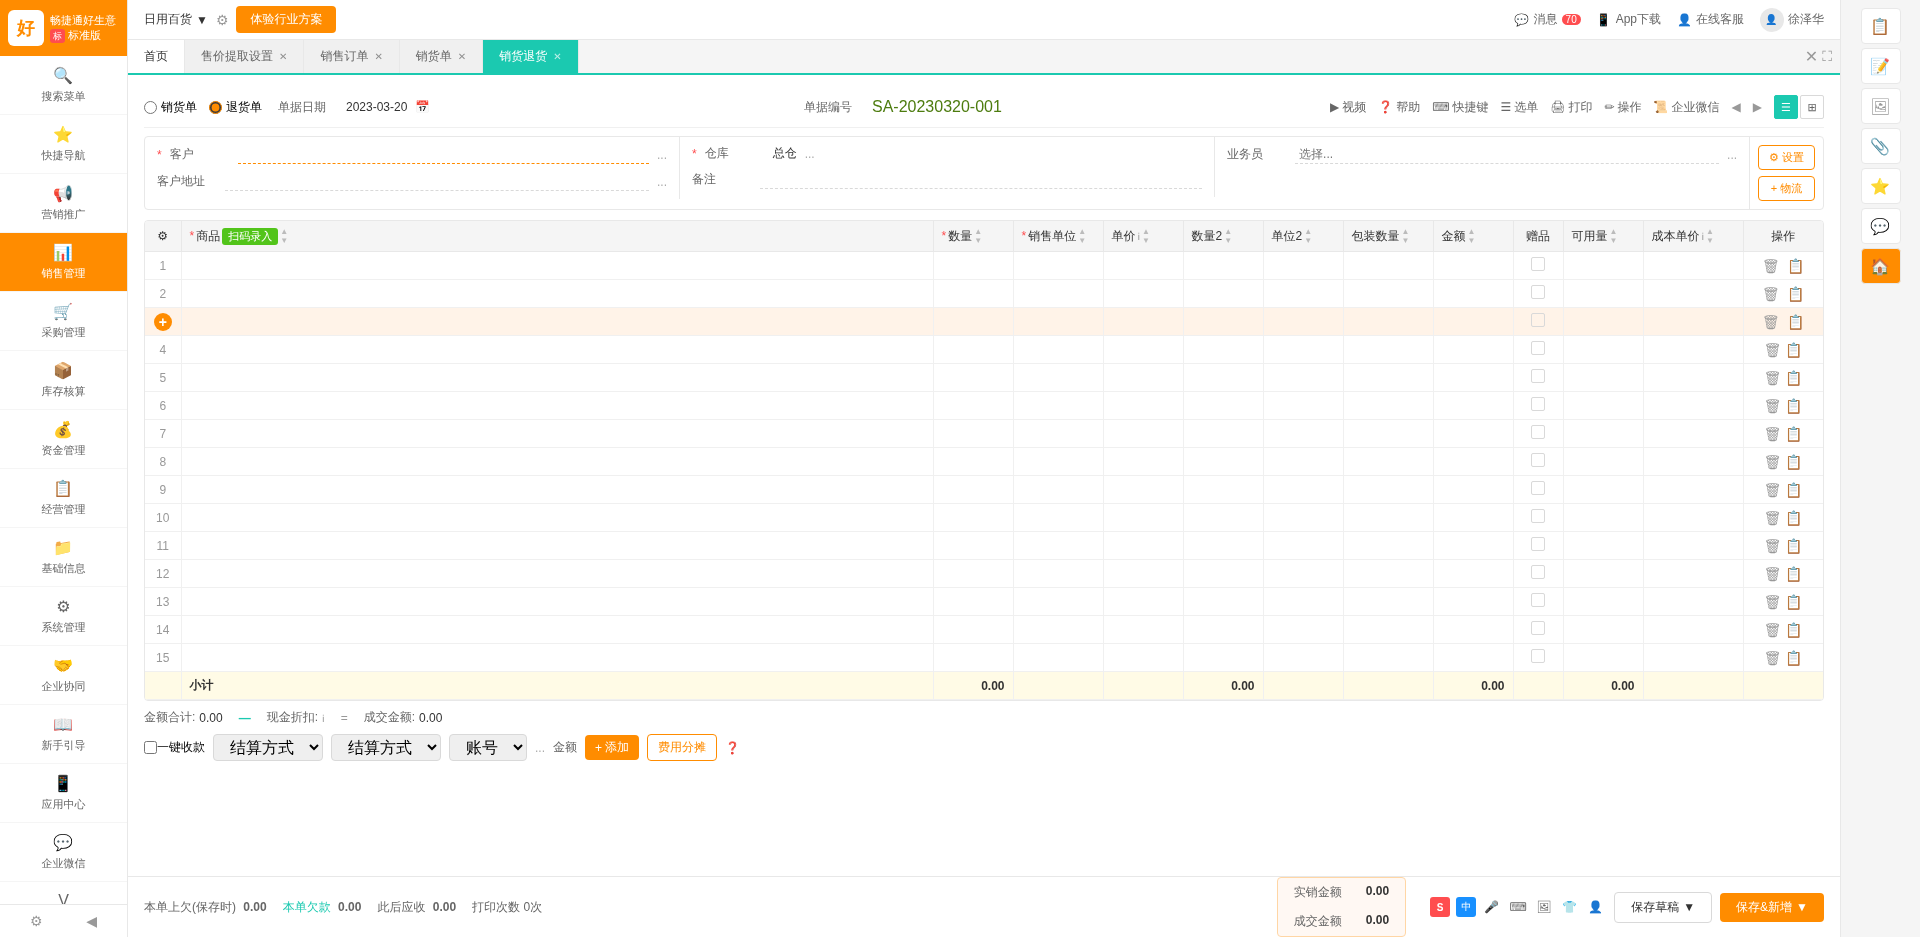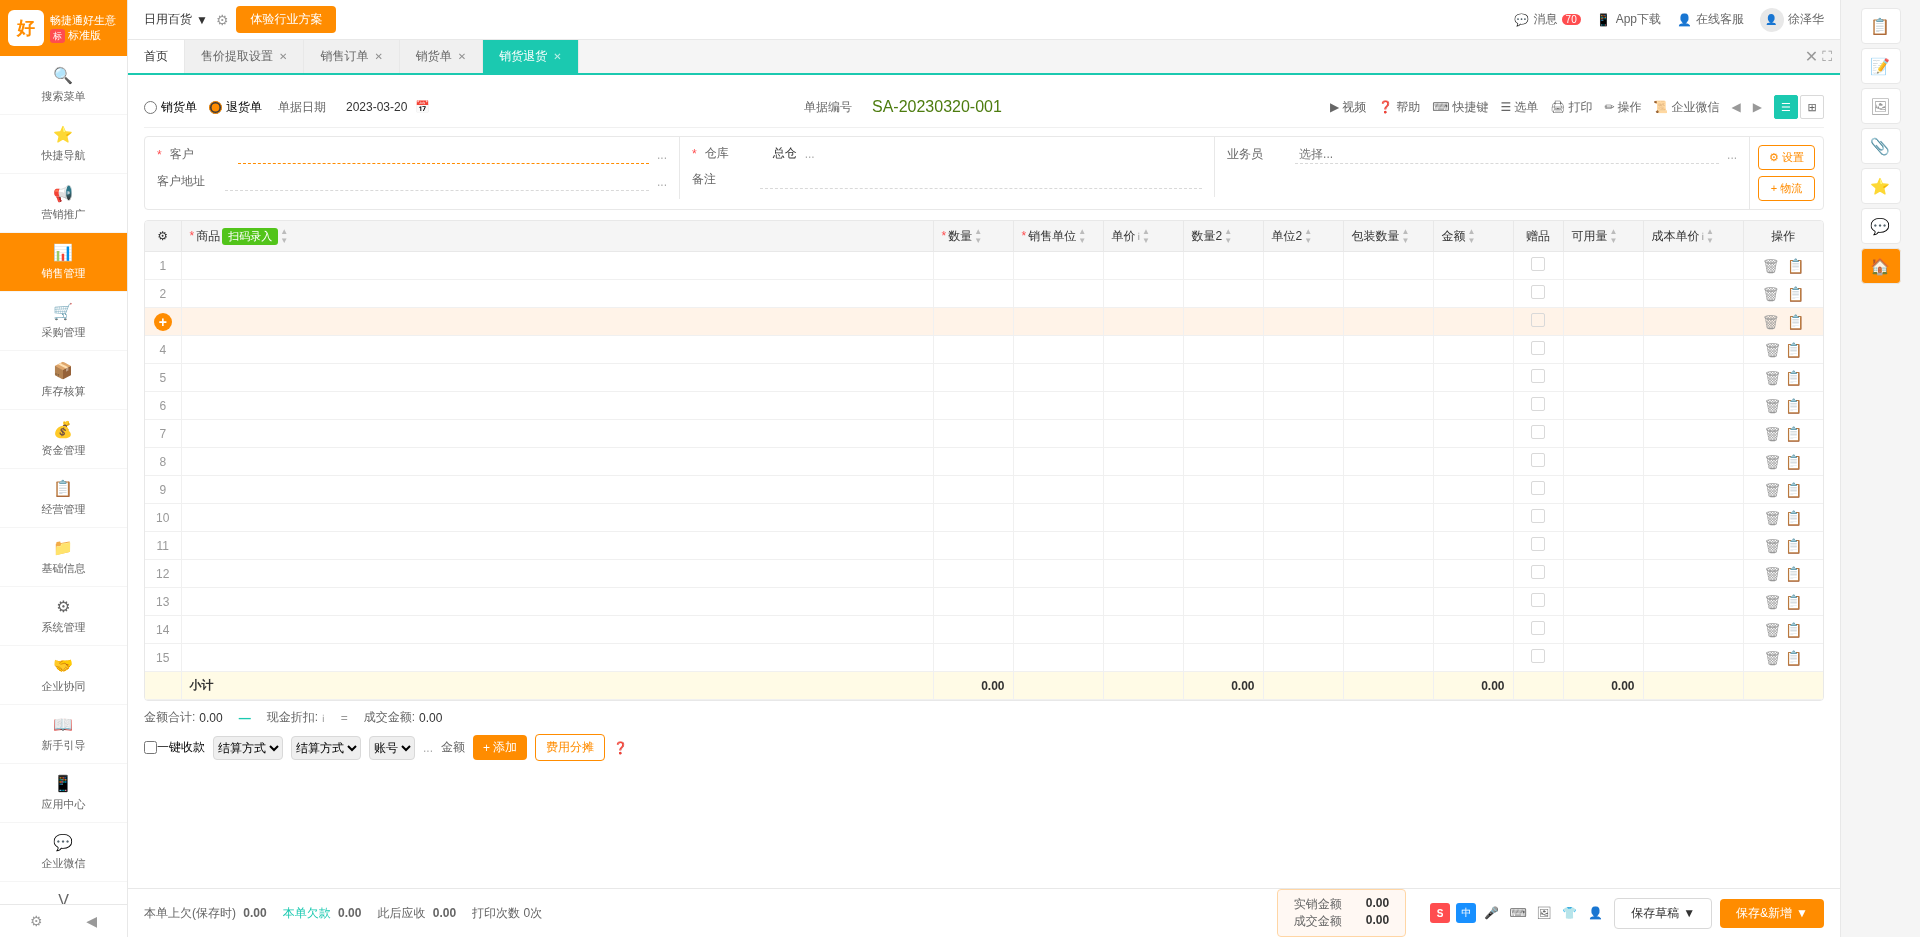--- a/index.html
+++ b/index.html
@@ -60,21 +60,21 @@
     .add-row-btn { width: 18px; height: 18px; background: #ff8c00; color: white; border-radius: 50%; display: inline-flex; align-items: center; justify-content: center; cursor: pointer; font-size: 14px; font-weight: bold; }
     .action-btn { color: #999; cursor: pointer; margin: 0 2px; font-size: 14px; }
     .footer-row td { background: #fffbe6; font-weight: bold; margin-top: 29px; }
     .amount-row { display: flex; align-items: center; gap: 16px; margin-bottom: 8px; }
     .amount-item { display: flex; align-items: center; gap: 4px; font-size: 12px; }
     .amount-label { color: #666; }
     .amount-value { color: #333; }
     .amount-sep { color: #1bc9b0; font-weight: bold; }
     .payment-row { display: flex; align-items: center; gap: 8px; }
     .payment-checkbox { display: flex; align-items: center; font-size: 12px; }
-    .payment-select { border: 1px solid #d9d9d9; border-radius: 4px; padding: 3px 0; font-size: 12px; outline: none; }
+    .payment-select { border: 1px solid #d9d9d9; border-radius: 4px; padding: 3px 12px; font-size: 16px; outline: none; }
     .add-expense-btn { background: #ff8c00; color: white; border: none; border-radius: 4px; padding: 4px 10px; cursor: pointer; font-size: 12px; display: flex; align-items: center; gap: 3px; }
     .fee-split-btn { border: 1px solid #ff8c00; color: #ff8c00; background: white; border-radius: 4px; padding: 4px 10px; cursor: pointer; font-size: 12px; }
     .hint-btn { color: #999; cursor: pointer; font-size: 12px; }
     .summary-row { display: flex; justify-content: space-between; gap: 24px; font-size: 12px; }
     .summary-label { color: #666; }
     .summary-value { color: #333; font-weight: bold; }
 
     
     .status-bar { display: flex; align-items: center; justify-content: space-between; padding: 0 16px; background: #fff; border-top: 1px solid #e8e8e8; font-size: 12px; color: #666; }
     .status-left { display: flex; gap: 16px; }
@@ -770,21 +770,21 @@
         <span style="font-weight:bold; margin-left:4px;">0.00</span>
       </span>
       <span>
         <span>打印次数</span>
         <span>0次</span>
       </span>
     </div>
     <div class="status-right">
 
       <div style="background:#fff8f3; border:1px solid #ffd6a5; border-radius:4px; padding:6px 16px; display:flex; gap:24px; margin-right:16px;">
-        <div style="display:flex; flex-direction:column; align-items:flex-end; gap:0;">
+        <div style="display:flex; flex-direction:column; align-items:flex-end; gap:12px;">
           <div class="summary-row">
             <span class="summary-label">实销金额</span>
             <span class="summary-value">0.00</span>
           </div>
           <div class="summary-row">
             <span class="summary-label">成交金额</span>
             <span class="summary-value">0.00</span>
           </div>
         </div>
       </div>

